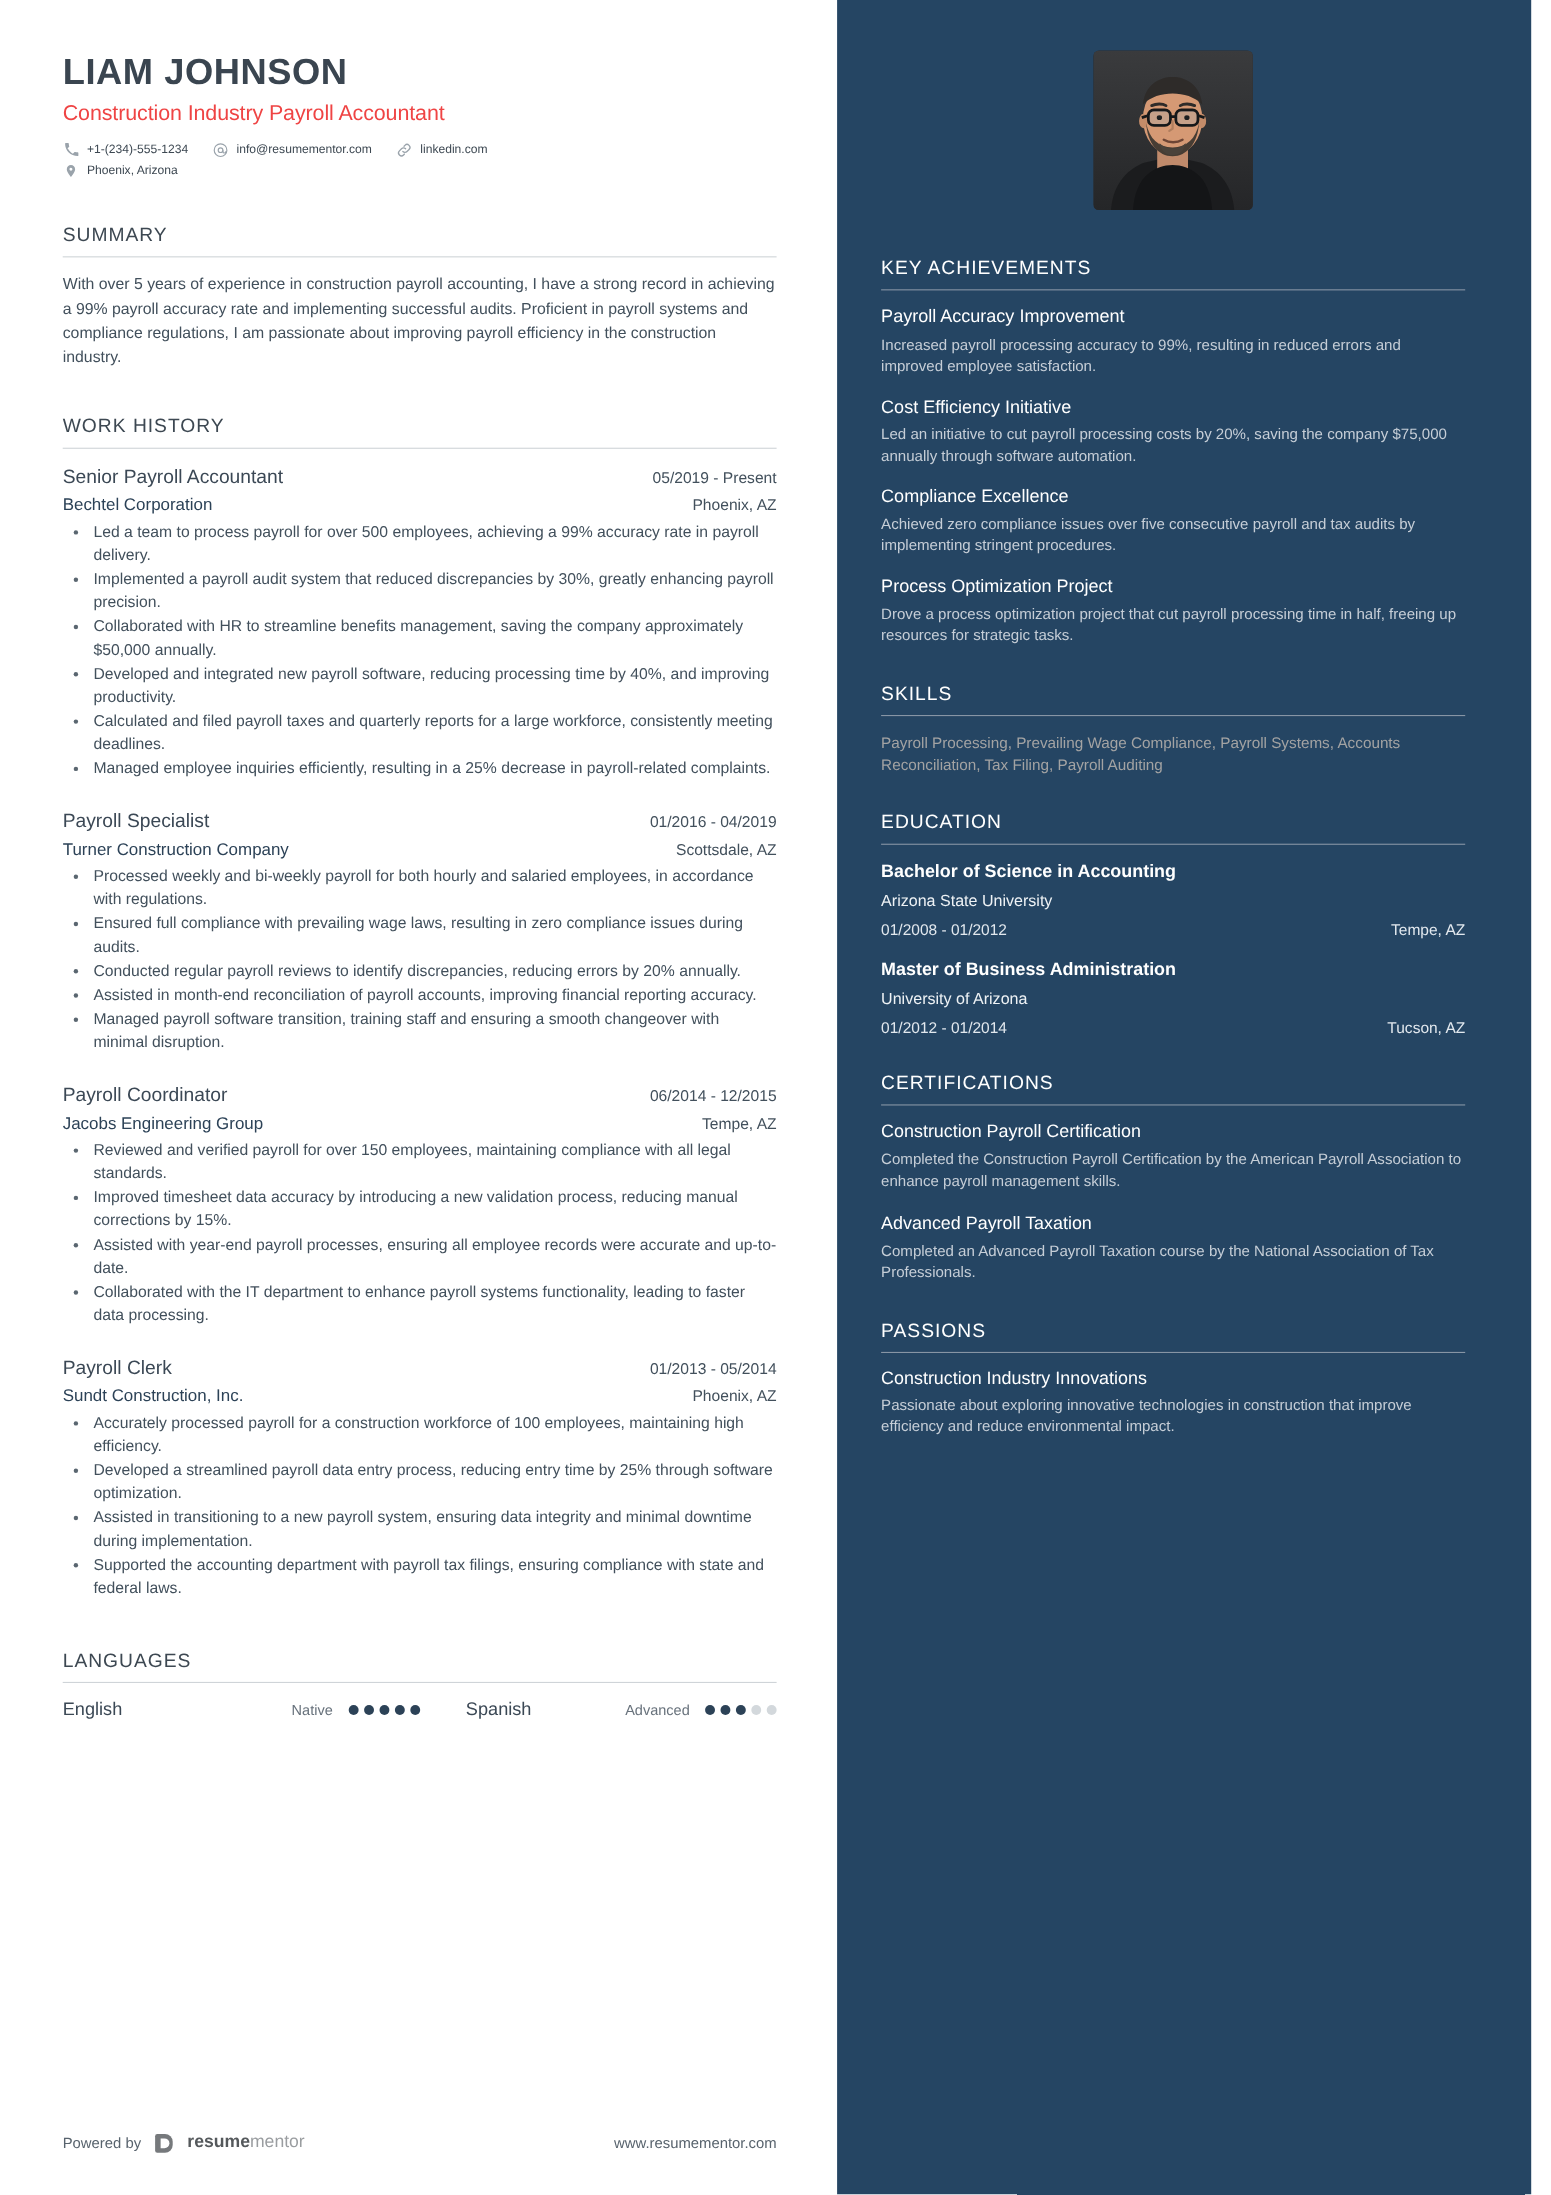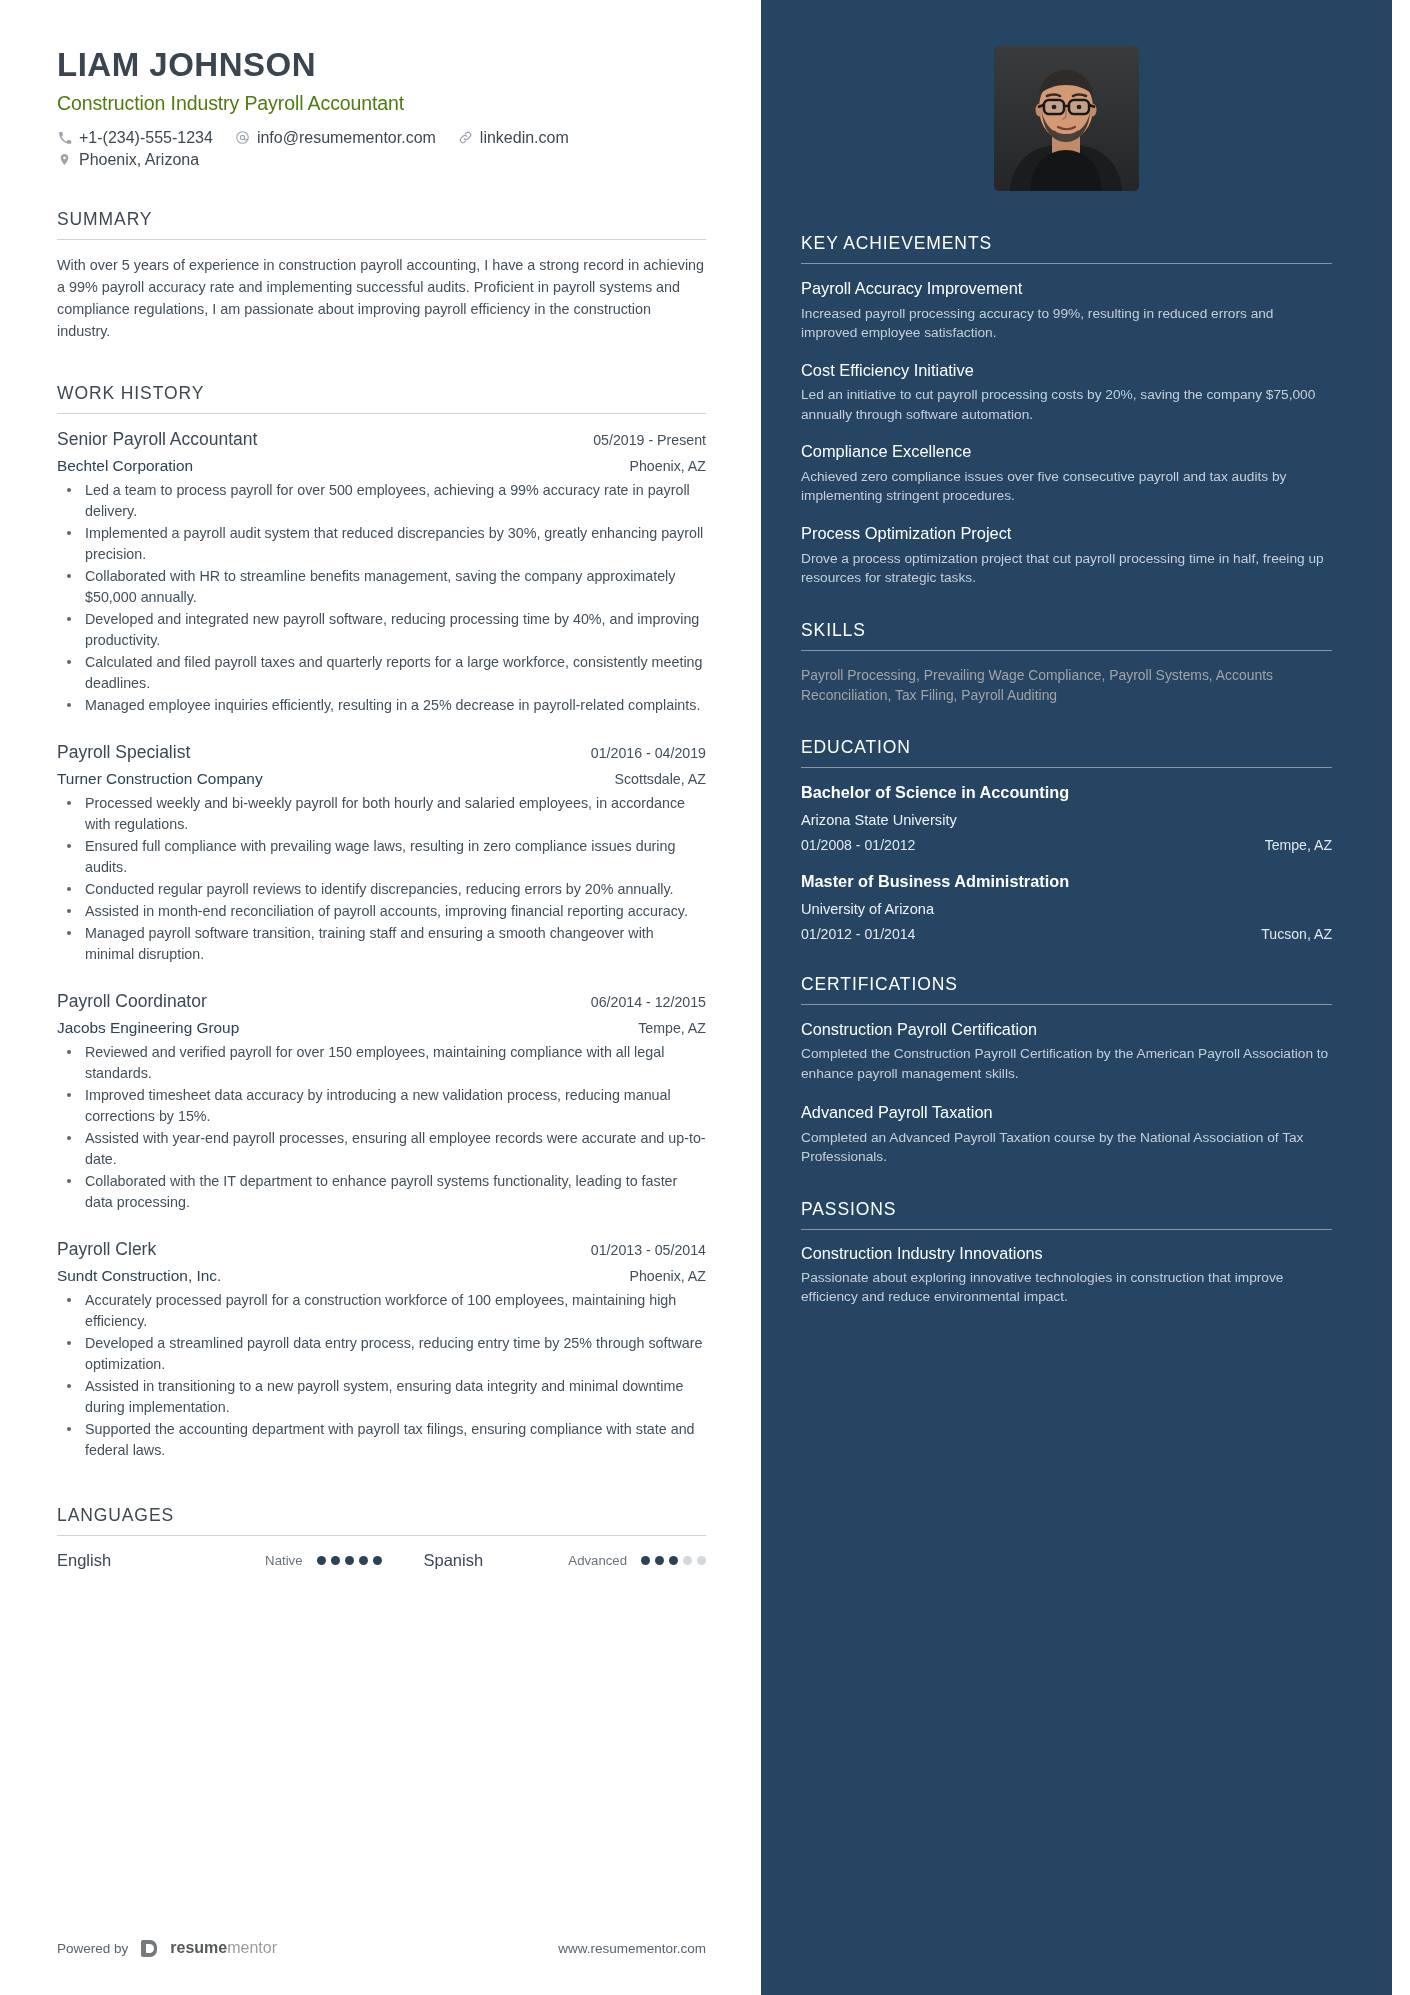--- a/index.html
+++ b/index.html
@@ -27,30 +27,30 @@
   .name {
     font-size: 33px;
     font-weight: bold;
     letter-spacing: 0.5px;
     color: #3a4550;
     line-height: 1.18;
     margin-bottom: 7px;
   }
   .title-line {
     font-size: 19.5px;
-    color: #4d7c0f;
+    color: #ef4444;
     font-weight: 400;
     margin-bottom: 14px;
     letter-spacing: -0.1px;
   }
   .contact-row {
     display: flex;
     flex-wrap: wrap;
     align-items: center;
-    font-size: 16px;
+    font-size: 11px;
     color: #3d4852;
     column-gap: 22px;
     row-gap: 4px;
     max-width: 560px;
   }
   .contact-item {
     display: flex;
     align-items: center;
     gap: 7px;
     white-space: nowrap;

